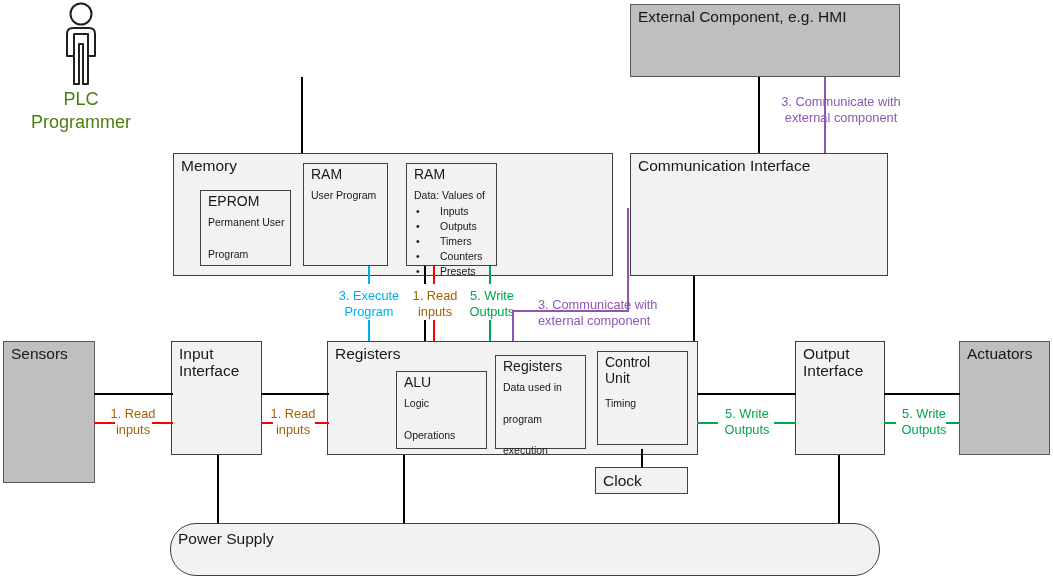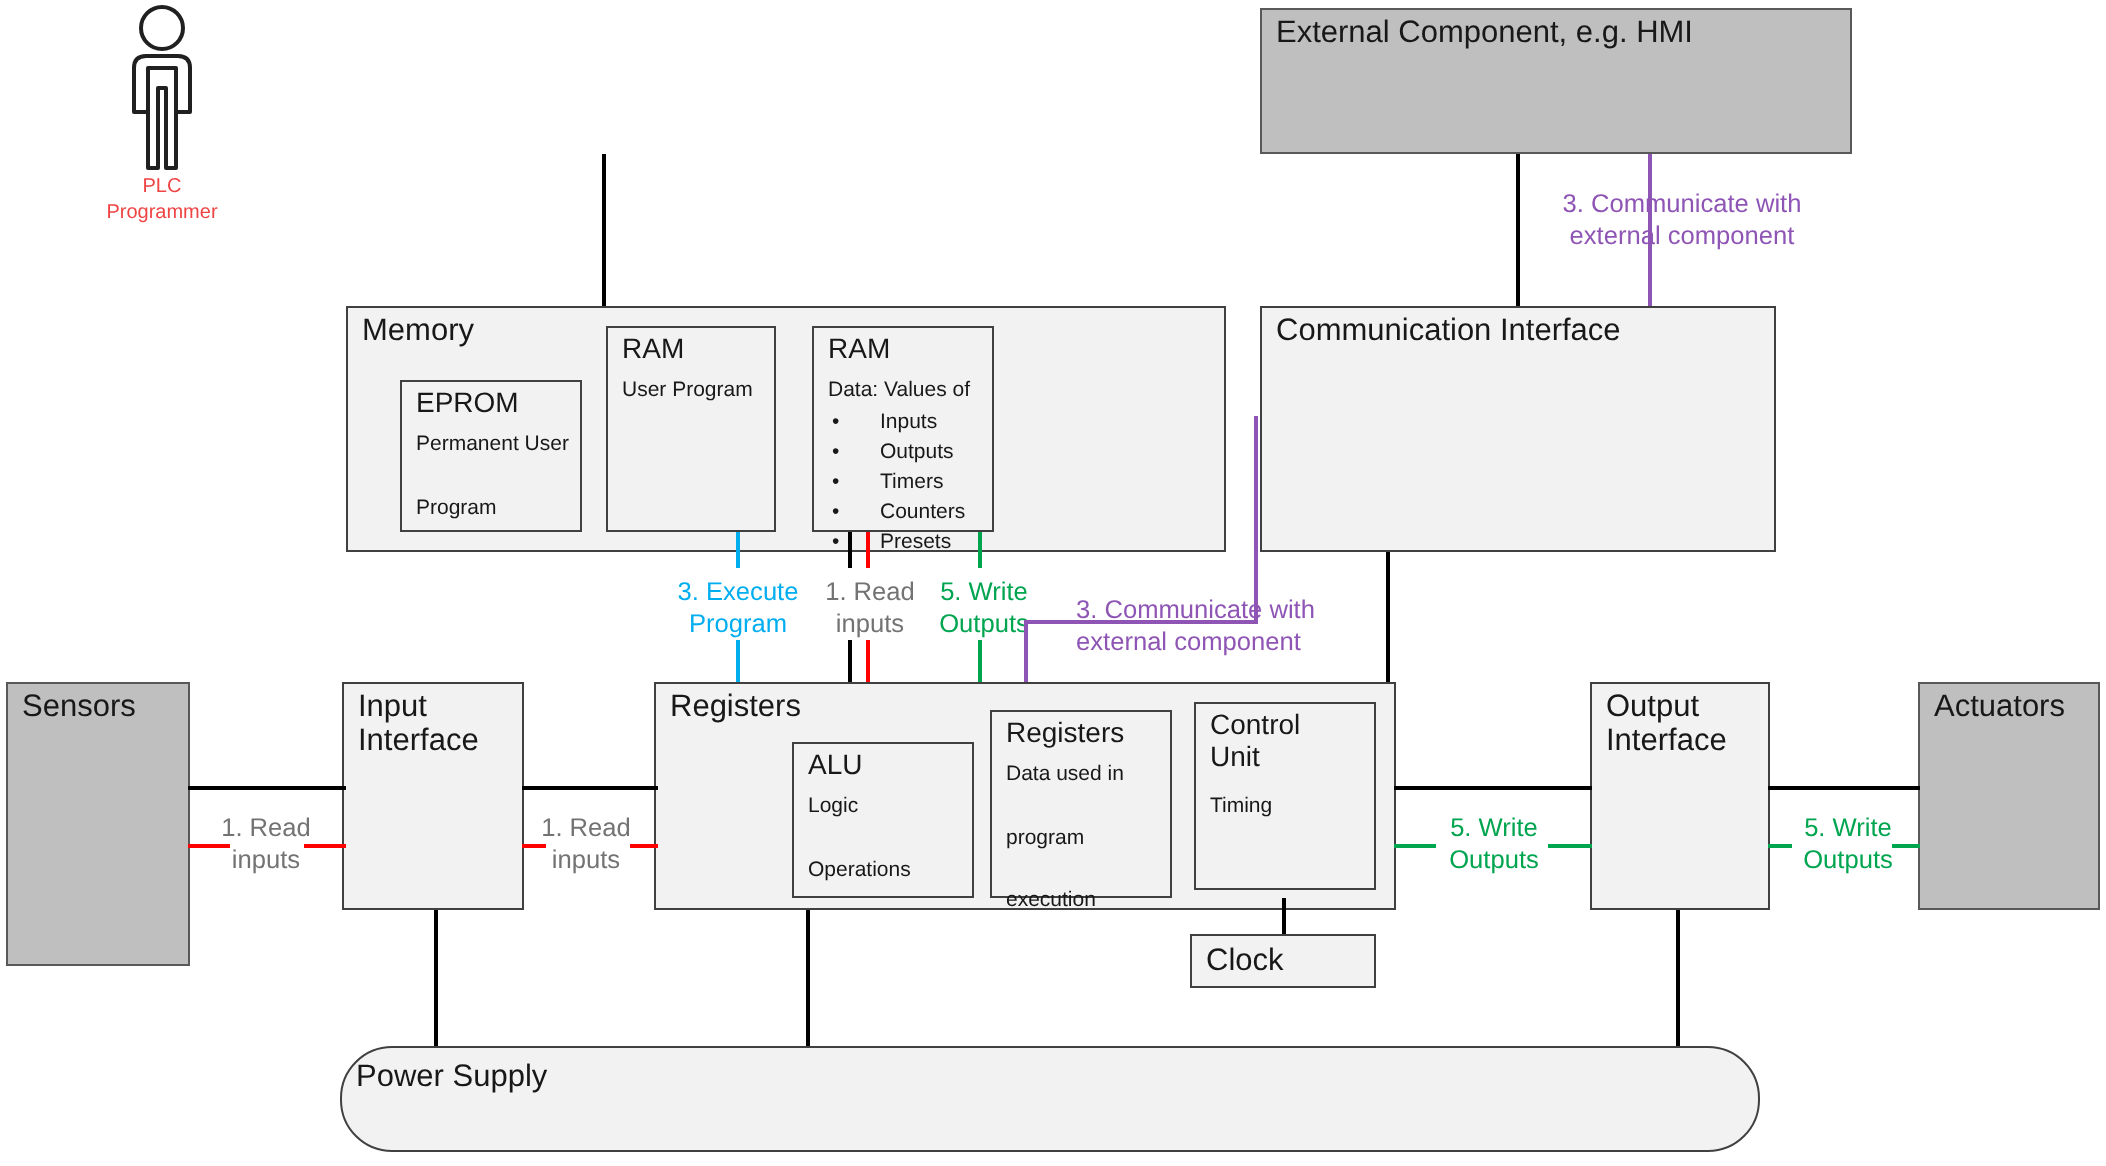--- a/index.html
+++ b/index.html
@@ -18,25 +18,25 @@
   .vline{width:2.4px;}
   .hline{height:2.4px;}
 
   .cyan{background:#00aeef;}
   .red{background:#ff0000;}
   .green{background:#00a550;}
   .purple{background:#8e55b5;}
 
   .lbl{position:absolute;font-size:12.8px;line-height:1.26;text-align:center;white-space:pre-line;}
   .lbl.cyanT{color:#00aeef;}
-  .lbl.redT{color:#737373;}
+  .lbl.redT{color:#a16207;}
   .lbl.greenT{color:#00a550;}
   .lbl.purpleT{color:#8e55b5;}
 
-  .actor-cap{position:absolute;text-align:center;font-size:10px;color:#ef4444;line-height:1.25;white-space:pre-line;}
+  .actor-cap{position:absolute;text-align:center;font-size:18px;color:#4d7c0f;line-height:1.25;white-space:pre-line;}
   svg{display:block;}
   .bullets{position:absolute;left:7px;font-size:10.5px;color:#181818;line-height:1.42;}
   .bullets div{position:relative;padding-left:26px;}
   .bullets div:before{content:"\2022";position:absolute;left:2px;top:0;}
 </style>
 </head>
 <body>
 
 <div id="canvas">
 
@@ -44,21 +44,21 @@
     <svg width="62" height="88" viewBox="0 0 62 88">
       <circle cx="31" cy="12" r="10.5" fill="#ffffff" stroke="#202020" stroke-width="2"></circle>
       <path d="M17 32 q0 -6 6 -6 h16 q6 0 6 6 v22 h-7 v-22 M17 32 v22 h7 v-22" fill="#ffffff" stroke="#202020" stroke-width="2" stroke-linejoin="round"></path>
       <path d="M24 32 h14 v50 h-5 v-40 h-4 v40 h-5 z" fill="#ffffff" stroke="#202020" stroke-width="2" stroke-linejoin="round"></path>
     </svg>
   </div>
   <div class="actor-cap" style="left:11px;top:88px;width:140px;">PLC
 Programmer</div>
 
 
-  <div class="box gray" style="left:630px;top:4px;width:296px;height:73px;">
+  <div class="box gray" style="left:630px;top:4px;width:270px;height:73px;">
     <div class="btitle">External Component, e.g. HMI</div>
   </div>
 
   <div class="line vline" style="left:301px;top:77px;height:76px;"></div>
 
   <div class="line vline" style="left:758px;top:77px;height:76px;"></div>
   <div class="line vline purple" style="left:824px;top:77px;height:76px;"></div>
   <div class="lbl purpleT" style="left:716px;top:94px;width:250px;">3. Communicate with
 external component</div>
 

